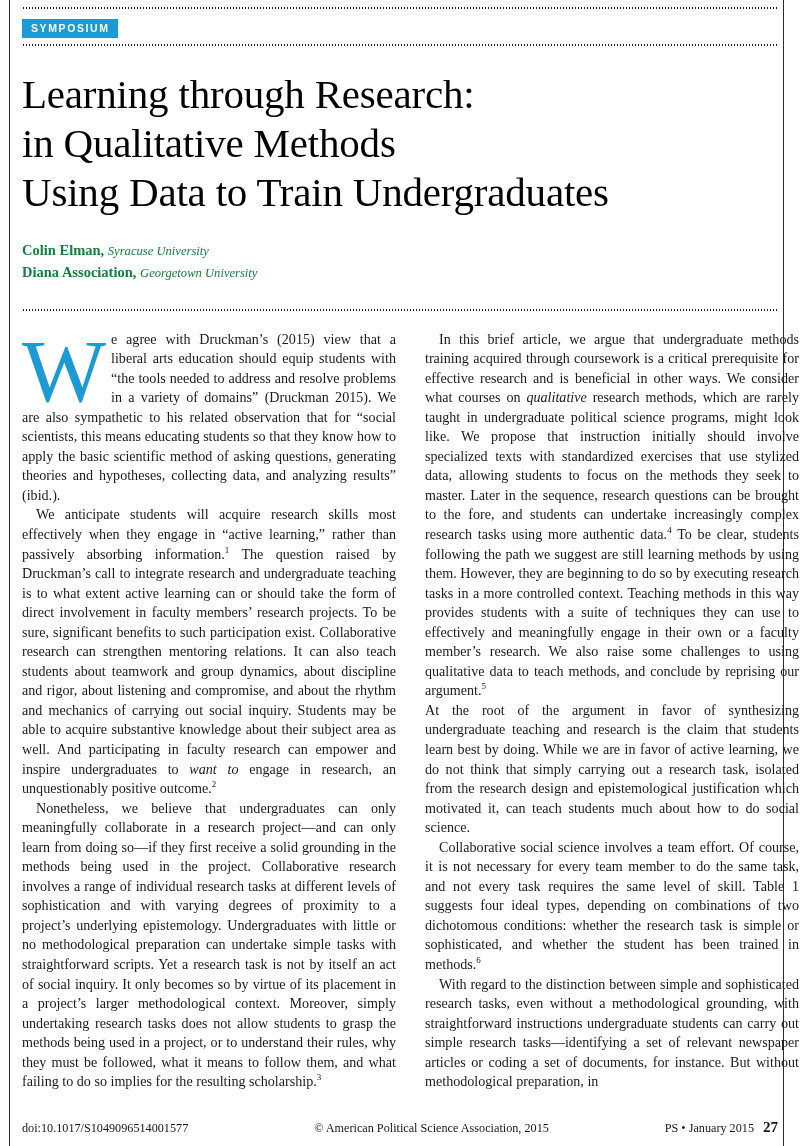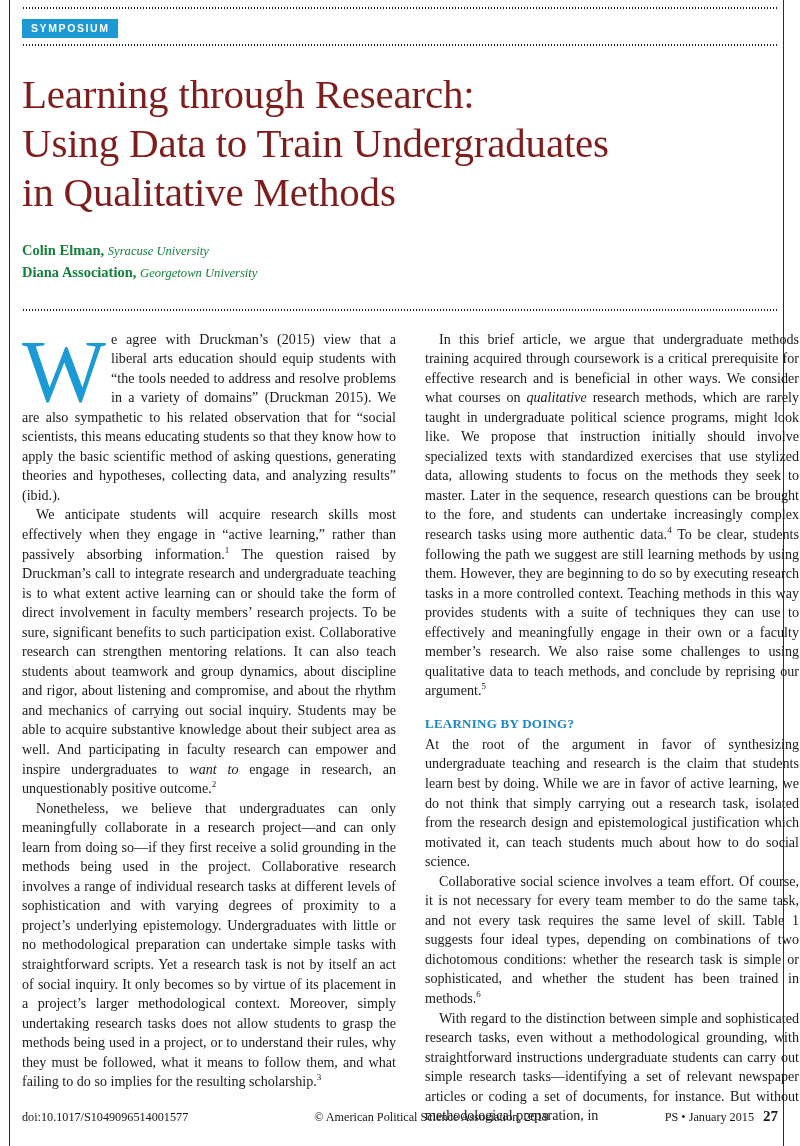--- a/index.html
+++ b/index.html
@@ -64,21 +64,21 @@
 
   
   .title {
     margin: 0;
     padding-top: 24px;
     font-family: "Liberation Serif", "DejaVu Serif", serif;
     font-weight: 400;
     font-size: 41px;
     line-height: 49px;
     letter-spacing: -0.2px;
-    color: #7f1d1d;
+    color: #000000;
   }
   .title .tl { display: block; }
 
   
   .authors {
     padding-top: 23px;
   }
   .author-line {
     font-size: 14.5px;
     line-height: 21.5px;
@@ -145,21 +145,21 @@
     vertical-align: super;
     line-height: 0;
   }
   em { font-style: italic; }
 
   
   .footer {
     position: absolute;
     left: 22px;
     right: 22px;
-    bottom: 21px;
+    bottom: 10px;
     display: flex;
     align-items: baseline;
     font-size: 12.2px;
     color: #171717;
   }
   .footer-left  { flex: 0 0 auto; }
   .footer-mid   { flex: 1 1 auto; text-align: center; padding-left: 10px; }
   .footer-right { flex: 0 0 auto; white-space: nowrap; }
   .footer-right .issue { font-size: 12.2px; }
   .footer-right .pageno {
@@ -182,22 +182,22 @@
 
     <div class="badge-row">
       <span class="badge">SYMPOSIUM</span>
     </div>
     <div class="badge-row-gap"></div>
 
     <div class="dotted-rule"></div>
 
     <h1 class="title">
       <span class="tl">Learning through Research:</span>
+      <span class="tl">in Qualitative Methods</span>
       <span class="tl">Using Data to Train Undergraduates</span>
-      <span class="tl">in Qualitative Methods</span>
     </h1>
 
     <div class="authors">
       <div class="author-line">
         <span class="author-name">Colin Elman,</span>
         <span class="author-aff">Syracuse University</span>
       </div>
       <div class="author-line">
         <span class="author-name">Diana Association,</span>
         <span class="author-aff">Georgetown University</span>
@@ -210,31 +210,30 @@
 
       <div class="col">
         <p><span class="dropcap">W</span><span>e agree with Druckman’s (2015) view that a liberal arts education should equip students with “the tools needed to address and resolve problems in a variety of domains” (Druckman 2015). We are also sympathetic to his related observation that for “social scientists, this means educating students so that they know how to apply the basic scientific method of asking questions, generating theories and hypotheses, collecting data, and analyzing results” (ibid.).</span></p>
         <p><span>We anticipate students will acquire research skills most effectively when they engage in “active learning,” rather than passively absorbing information.</span><sup class="fn">1</sup><span> The question raised by Druckman’s call to integrate research and undergraduate teaching is to what extent active learning can or should take the form of direct involvement in faculty members’ research projects. To be sure, significant benefits to such participation exist. Collaborative research can strengthen mentoring relations. It can also teach students about teamwork and group dynamics, about discipline and rigor, about listening and compromise, and about the rhythm and mechanics of carrying out social inquiry. Students may be able to acquire substantive knowledge about their subject area as well. And participating in faculty research can empower and inspire undergraduates to </span><em>want to</em><span> engage in research, an unquestionably positive outcome.</span><sup class="fn">2</sup></p>
         <p><span>Nonetheless, we believe that undergraduates can only meaningfully collaborate in a research project—and can only learn from doing so—if they first receive a solid grounding in the methods being used in the project. Collaborative research involves a range of individual research tasks at different levels of sophistication and with varying degrees of proximity to a project’s underlying epistemology. Undergraduates with little or no methodological preparation can undertake simple tasks with straightforward scripts. Yet a research task is not by itself an act of social inquiry. It only becomes so by virtue of its placement in a project’s larger methodological context. Moreover, simply undertaking research tasks does not allow students to grasp the methods being used in a project, or to understand their rules, why they must be followed, what it means to follow them, and what failing to do so implies for the resulting scholarship.</span><sup class="fn">3</sup></p>
       </div>
 
       <div class="col">
         <p style="text-indent:14px;"><span>In this brief article, we argue that undergraduate methods training acquired through coursework is a critical prerequisite for effective research and is beneficial in other ways. We consider what courses on </span><em>qualitative</em><span> research methods, which are rarely taught in undergraduate political science programs, might look like. We propose that instruction initially should involve specialized texts with standardized exercises that use stylized data, allowing students to focus on the methods they seek to master. Later in the sequence, research questions can be brought to the fore, and students can undertake increasingly complex research tasks using more authentic data.</span><sup class="fn">4</sup><span> To be clear, students following the path we suggest are still learning methods by using them. However, they are beginning to do so by executing research tasks in a more controlled context. Teaching methods in this way provides students with a suite of techniques they can use to effectively and meaningfully engage in their own or a faculty member’s research. We also raise some challenges to using qualitative data to teach methods, and conclude by reprising our argument.</span><sup class="fn">5</sup></p>
 
-        <h2 class="section-head">LEARNING BY DOING?</h2>
 
         <p style="text-indent:0;"><span>At the root of the argument in favor of synthesizing undergraduate teaching and research is the claim that students learn best by doing. While we are in favor of active learning, we do not think that simply carrying out a research task, isolated from the research design and epistemological justification which motivated it, can teach students much about how to do social science.</span></p>
         <p><span>Collaborative social science involves a team effort. Of course, it is not necessary for every team member to do the same task, and not every task requires the same level of skill. Table 1 suggests four ideal types, depending on combinations of two dichotomous conditions: whether the research task is simple or sophisticated, and whether the student has been trained in methods.</span><sup class="fn">6</sup></p>
         <p><span>With regard to the distinction between simple and sophisticated research tasks, even without a methodological grounding, with straightforward instructions undergraduate students can carry out simple research tasks—identifying a set of relevant newspaper articles or coding a set of documents, for instance. But without methodological preparation, in</span></p>
       </div>
 
     </div>
   </div>
 
   <div class="footer">
     <div class="footer-left">doi:10.1017/S1049096514001577</div>
-    <div class="footer-mid">© American Political Science Association, 2019</div>
+    <div class="footer-mid">© American Political Science Association, 2015</div>
     <div class="footer-right">
       <span class="issue">PS • January 2015</span><span class="pageno">27</span>
     </div>
   </div>
 
 </div>
 
 </body></html>

